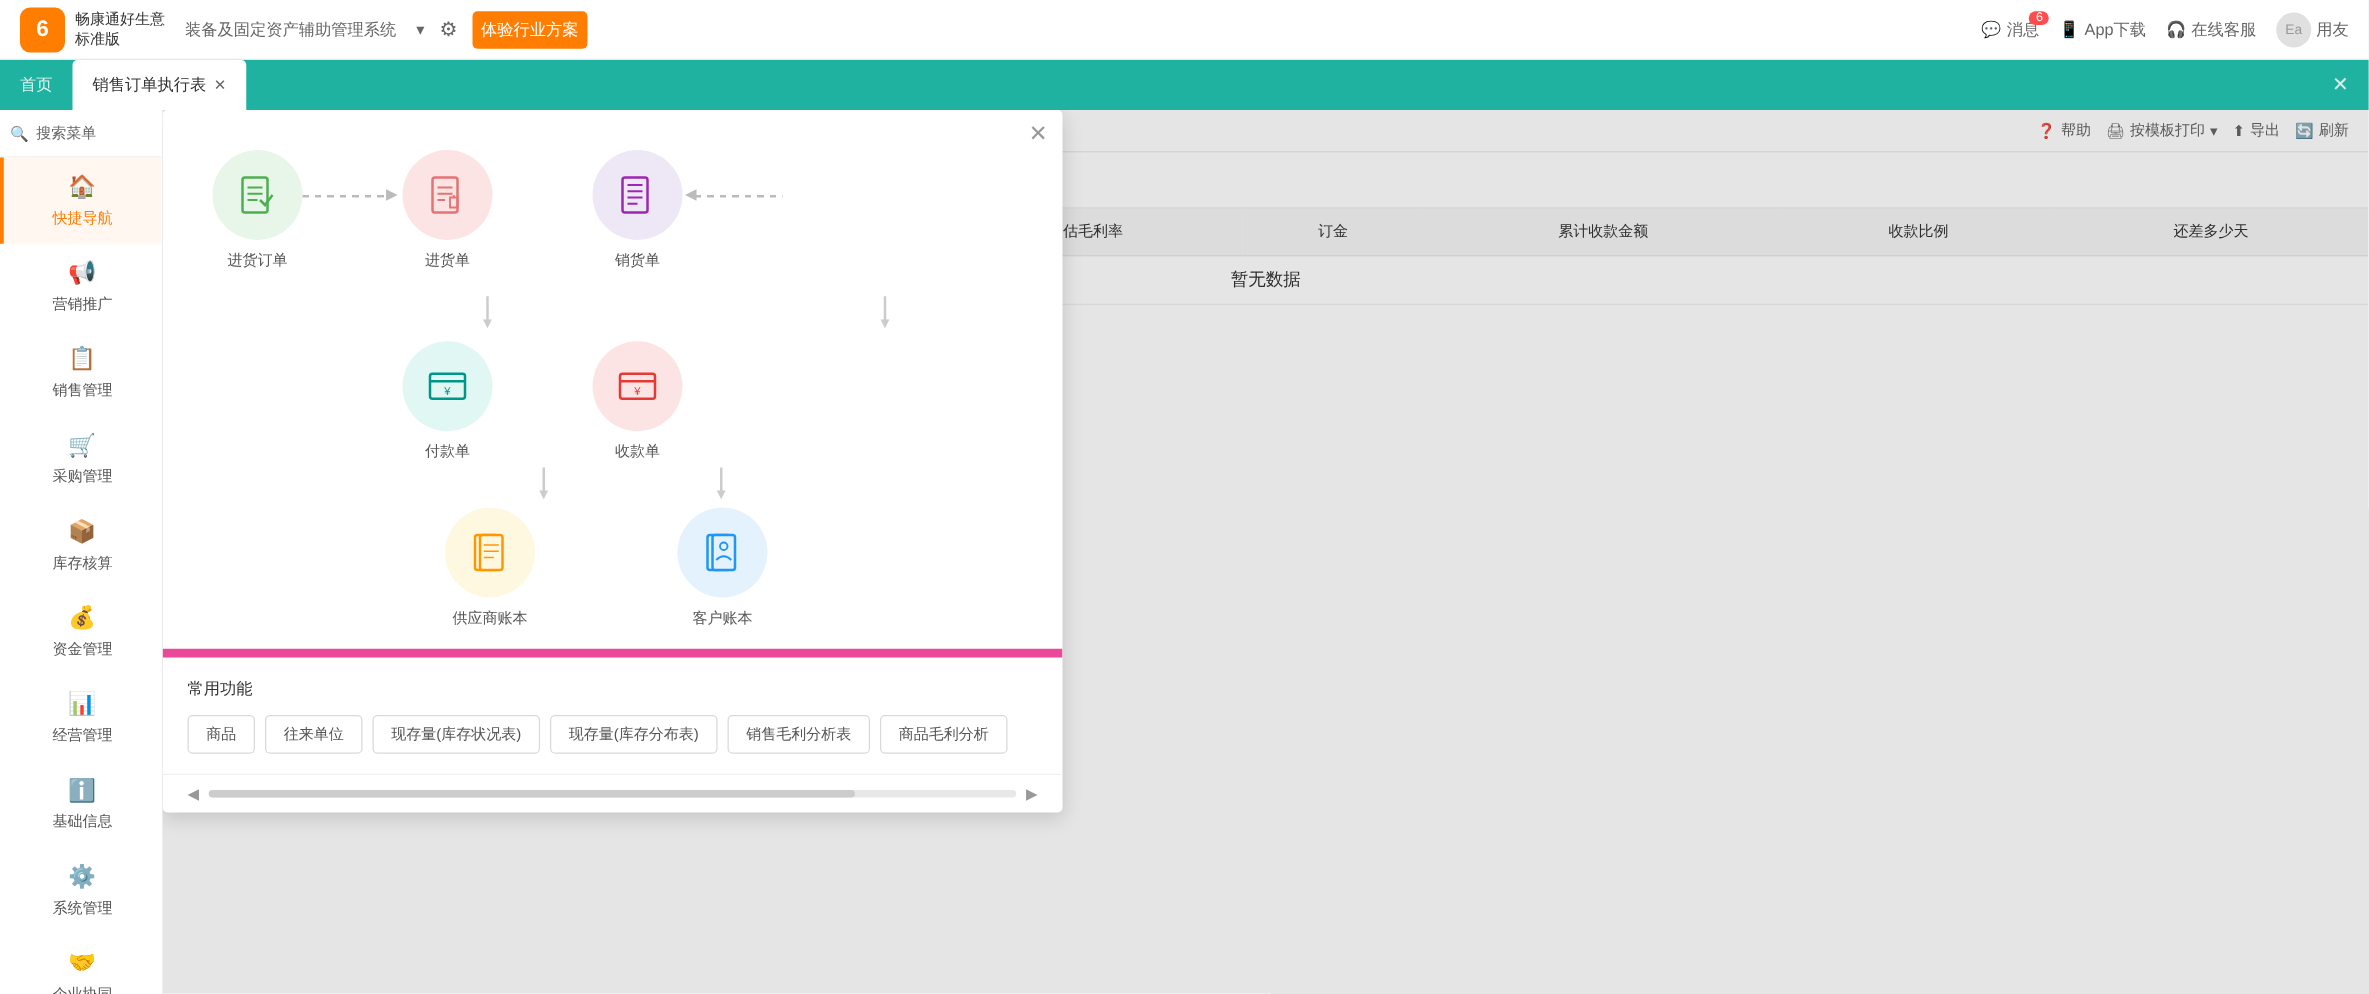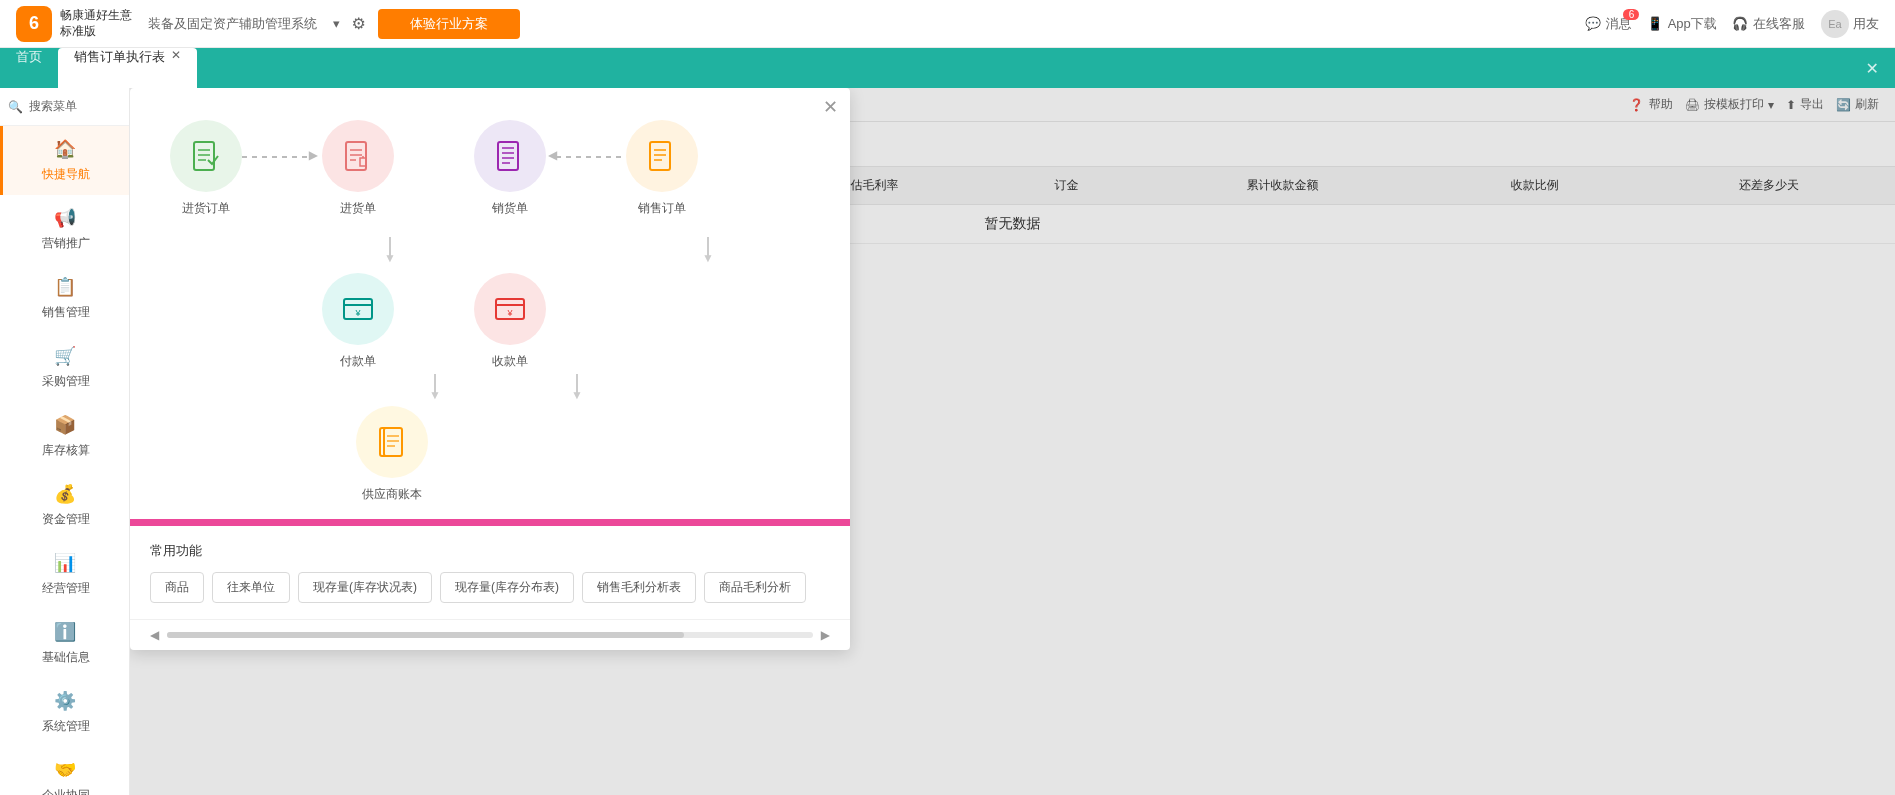--- a/index.html
+++ b/index.html
@@ -13,33 +13,33 @@
       display: flex; align-items: center; justify-content: space-between;
       background: #fff; height: 48px; padding: 0 16px;
       border-bottom: 1px solid #e8e8e8; flex-shrink: 0;
     }
     .top-header-left { display: flex; align-items: center; gap: 12px; }
     .logo-area { display: flex; align-items: center; gap: 8px; width: 120px; }
     .logo-icon { width: 36px; height: 36px; background: #ff7d00; border-radius: 8px; display: flex; align-items: center; justify-content: center; color: #fff; font-size: 18px; font-weight: bold; }
     .logo-text { font-size: 12px; color: #333; line-height: 1.3; }
     .system-dropdown { display: flex; align-items: center; gap: 16px; cursor: pointer; color: #666; }
     .settings-icon { color: #666; cursor: pointer; font-size: 16px; }
-    .trial-btn { background: #ff7d00; color: #fff; border: none; padding: 6px 32px; border-radius: 4px; cursor: pointer; font-size: 13px; }
+    .trial-btn { background: #ff7d00; color: #fff; border: none; padding: 6px 7px; border-radius: 4px; cursor: pointer; font-size: 13px; }
     
     .top-header-right { display: flex; align-items: center; gap: 16px; color: #666; font-size: 13px; }
     .header-action { display: flex; align-items: center; gap: 4px; cursor: pointer; position: relative; }
     .badge { background: #ff4d4f; color: #fff; border-radius: 10px; font-size: 10px; padding: 0 4px; position: absolute; top: -6px; right: -8px; min-width: 16px; text-align: center; }
     .avatar { width: 28px; height: 28px; border-radius: 50%; background: #e0e0e0; display: flex; align-items: center; justify-content: center; color: #999; text-align: right; }
 
     
     .tab-bar {
       display: flex; align-items: center; background: #20b2a0; height: 40px; padding: 0 0 0 0; flex-shrink: 0;
     }
     .tab-item { 
-      padding: 0 16px; height: 40px; display: flex; gap: 6px;
+      padding: 0 16px; height: 40px; display: flex; align-items: center; gap: 6px;
       font-size: 13px; cursor: pointer; color: rgba(255,255,255,0.85);
     }
     .tab-item.home { background: transparent; }
     .tab-item.active { background: #fff; color: #333; border-radius: 4px 4px 0 0; }
     .tab-close { font-size: 12px; color: #666; cursor: pointer; }
 
     
     .main-area { display: flex; flex: 1; overflow: hidden; }
 
     
@@ -361,31 +361,20 @@
                 </div>
                 <span class="flow-label">销货单</span>
               </div>
 
               <div style="display:flex;align-items:center;padding-bottom:24px;width:80px;">
                 <div style="width:70px;height:2px;background:repeating-linear-gradient(90deg,#bbb 0,#bbb 5px,transparent 5px,transparent 10px);position:relative;margin-left:10px;">
                   <span style="position:absolute;left:-8px;top:-8px;color:#bbb;font-size:12px;">◀</span>
                 </div>
               </div>
 
-              <div class="flow-node">
-                <div class="flow-circle fc-orange">
-                  <svg width="36" height="36" viewBox="0 0 36 36">
-                    <rect x="6" y="4" width="20" height="28" rx="2" fill="none" stroke="#ff9800" stroke-width="2"></rect>
-                    <line x1="10" y1="12" x2="22" y2="12" stroke="#ff9800" stroke-width="1.5"></line>
-                    <line x1="10" y1="17" x2="22" y2="17" stroke="#ff9800" stroke-width="1.5"></line>
-                    <line x1="10" y1="22" x2="18" y2="22" stroke="#ff9800" stroke-width="1.5"></line>
-                  </svg>
-                </div>
-                <span class="flow-label">销售订单</span>
-              </div>
             </div>
           </div>
 
           <div style="display:flex; padding: 0 40px 8px 40px; gap: 0; align-items: flex-start;">
 
             <div style="width:72px; display:flex; flex-direction:column; align-items:center; margin-left: 184px;">
               <div style="width:2px;height:20px;background:#ccc;position:relative;">
                 <span style="position:absolute;bottom:-8px;left:-5px;color:#ccc;font-size:12px;">▼</span>
               </div>
             </div>
@@ -451,20 +440,31 @@
                   <rect x="10" y="4" width="18" height="28" rx="2" fill="#fff8e1" stroke="#ff9800" stroke-width="2"></rect>
                   <line x1="13" y1="12" x2="25" y2="12" stroke="#ff9800" stroke-width="1.2"></line>
                   <line x1="13" y1="17" x2="25" y2="17" stroke="#ff9800" stroke-width="1.2"></line>
                   <line x1="13" y1="22" x2="21" y2="22" stroke="#ff9800" stroke-width="1.2"></line>
                 </svg>
               </div>
               <span class="flow-label">供应商账本</span>
             </div>
             <div style="width:80px;"></div>
 
+            <div class="flow-node">
+              <div class="flow-circle fc-blue">
+                <svg width="36" height="36" viewBox="0 0 36 36">
+                  <rect x="6" y="4" width="18" height="28" rx="2" fill="none" stroke="#2196f3" stroke-width="2"></rect>
+                  <rect x="10" y="4" width="18" height="28" rx="2" fill="#e3f2fd" stroke="#2196f3" stroke-width="2"></rect>
+                  <circle cx="19" cy="13" r="3" fill="none" stroke="#2196f3" stroke-width="1.5"></circle>
+                  <path d="M13,24 Q19,18 25,24" fill="none" stroke="#2196f3" stroke-width="1.5"></path>
+                </svg>
+              </div>
+              <span class="flow-label">客户账本</span>
+            </div>
           </div>
 
           <div class="common-functions">
             <div class="cf-title">常用功能</div>
             <div class="cf-buttons">
               <button class="cf-btn">商品</button>
               <button class="cf-btn">往来单位</button>
               <button class="cf-btn">现存量(库存状况表)</button>
               <button class="cf-btn">现存量(库存分布表)</button>
               <button class="cf-btn">销售毛利分析表</button>

